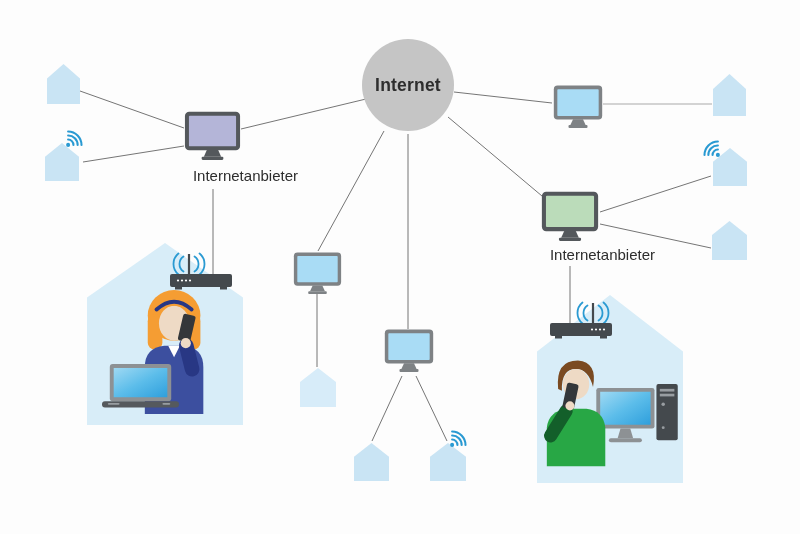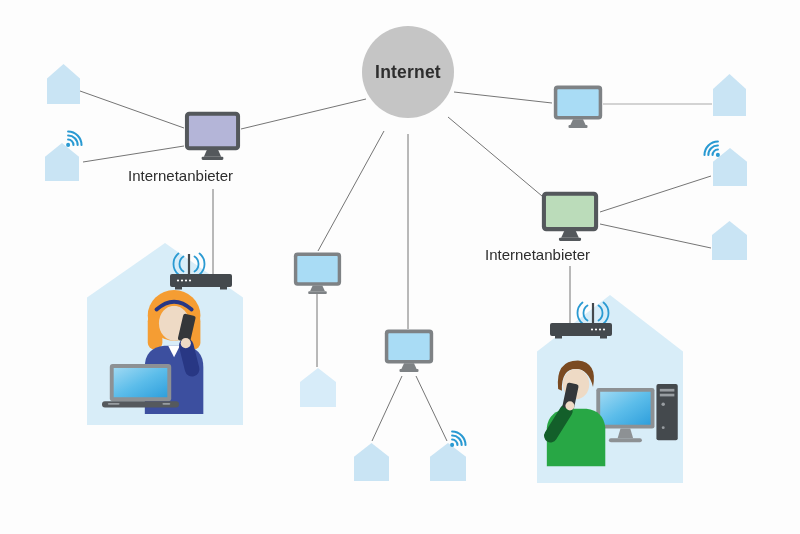--- a/index.html
+++ b/index.html
@@ -18,21 +18,21 @@
     position:absolute;background:var(--big-house-fill,#d8edf8);
     clip-path:polygon(0 30%,50% 0,100% 30%,100% 100%,0 100%);
     z-index:1;
   }
   
   #wires{position:absolute;left:0;top:0;width:800px;height:534px;z-index:2;pointer-events:none;}
   #wires line{stroke:var(--line,#757575);stroke-width:1;}
   #wires line.light{stroke:var(--line-light,#a9a9a9);}
   
   .hub{
-    position:absolute;left:362px;top:26px;width:92px;height:92px;border-radius:50%;
+    position:absolute;left:362px;top:39px;width:92px;height:92px;border-radius:50%;
     background:var(--internet-circle,#c5c5c5);display:flex;align-items:center;justify-content:center;
     font-weight:bold;font-size:17.5px;color:#2e2e2e;letter-spacing:.2px;z-index:3;
   }
   
   svg.monitor,svg.router,svg.wifi,svg.person,svg.device{position:absolute;z-index:3;overflow:visible;}
   .frame-dark{fill:var(--frame-dark,#54585c);}
   .frame-gray{fill:var(--frame-gray,#7e8285);}
   .screen-purple{fill:var(--screen-purple,#b4b5d8);}
   .screen-green{fill:var(--screen-green,#bbdcba);}
   .screen-blue{fill:var(--screen-blue,#a9dcf5);}
@@ -41,21 +41,21 @@
   svg.wifi circle{fill:var(--wifi-blue,#2a9ad2);}
   svg.wifi.mirror{transform:scaleX(-1);}
   
   svg.router .box{fill:var(--router-dark,#44494d);}
   svg.router .ant{stroke:var(--router-dark,#44494d);stroke-width:2.2;}
   svg.router .wave{fill:none;stroke:var(--wifi-blue,#2a9ad2);stroke-width:1.8;stroke-linecap:round;}
   svg.router .dot{fill:#fff;}
   svg.router.mirror{transform:scaleX(-1);}
   
   .label{
-    position:absolute;width:170px;text-align:left;font-size:15px;
+    position:absolute;width:170px;text-align:right;font-size:15px;
     color:var(--label-text,#2d2d2d);z-index:4;
   }
   
   .hair-orange{fill:var(--hair-orange,#f59d33);}
   .hair-brown{fill:var(--hair-brown,#7a4a21);}
   .skin{fill:var(--skin,#eedac5);}
   .body-blue{fill:var(--body-blue,#3c4f9f);}
   .arm-blue{fill:var(--arm-blue,#283784);}
   .body-green{fill:var(--body-green,#28a745);}
   .arm-green{fill:var(--arm-green,#135f2a);}

